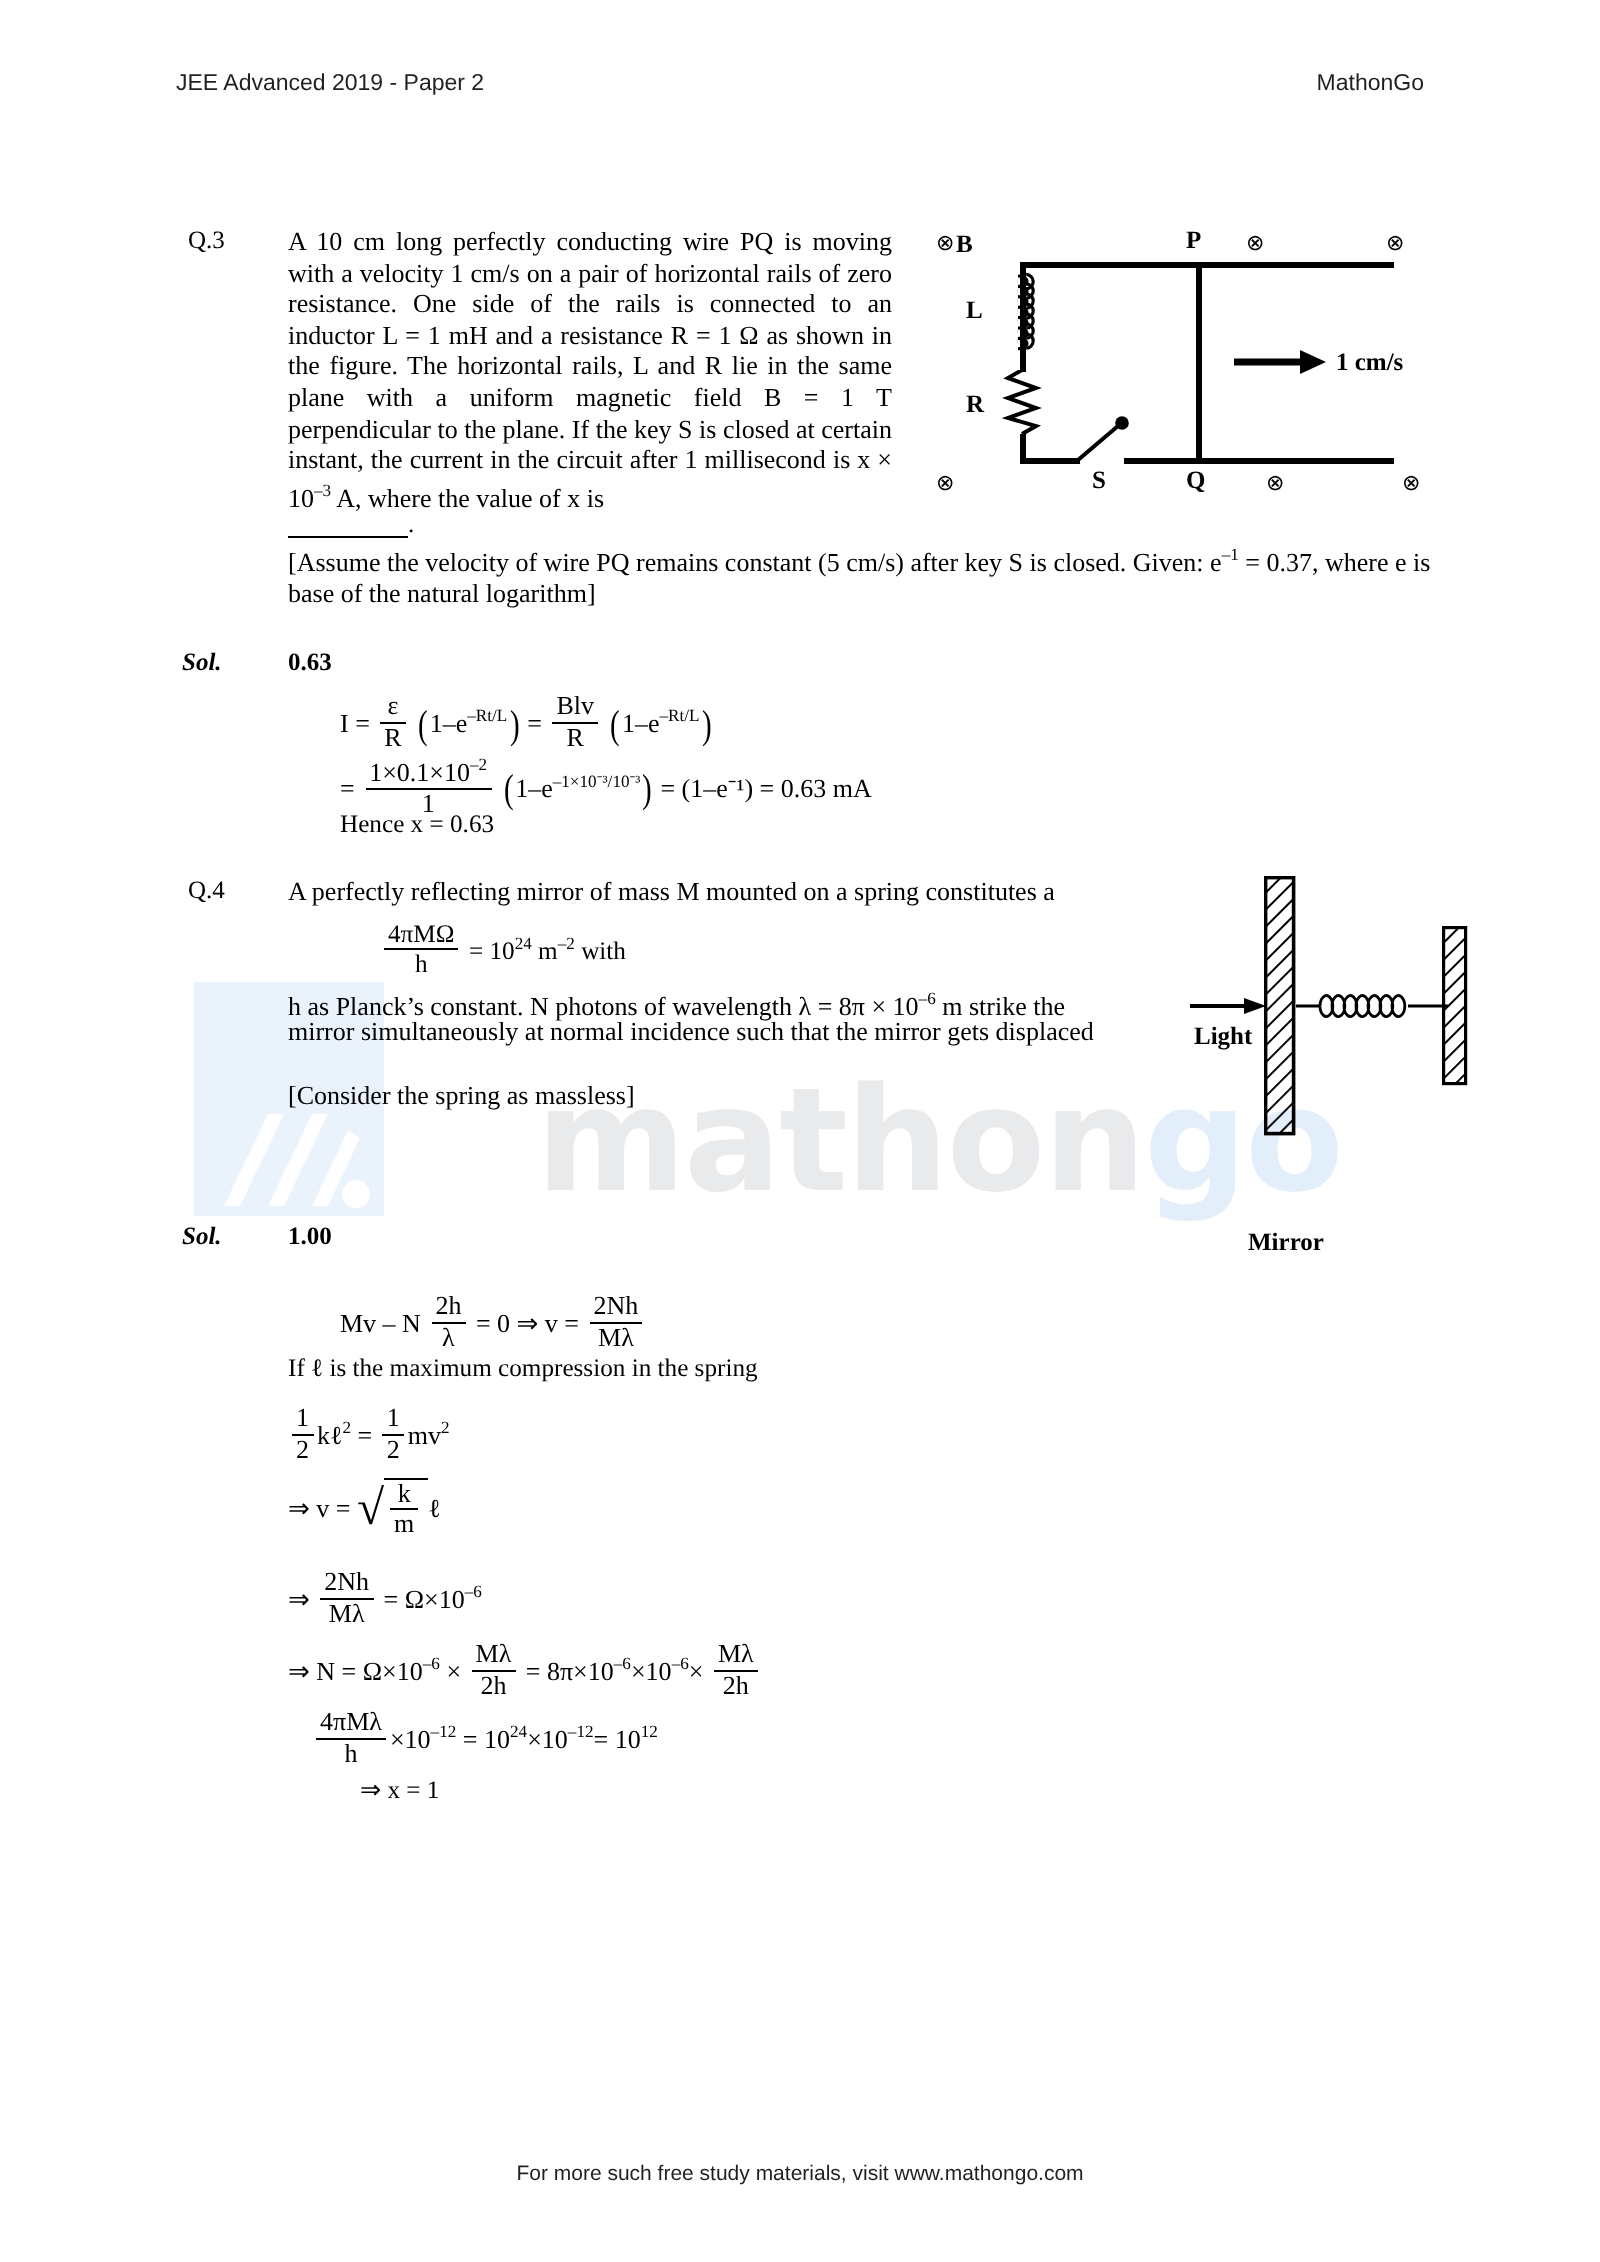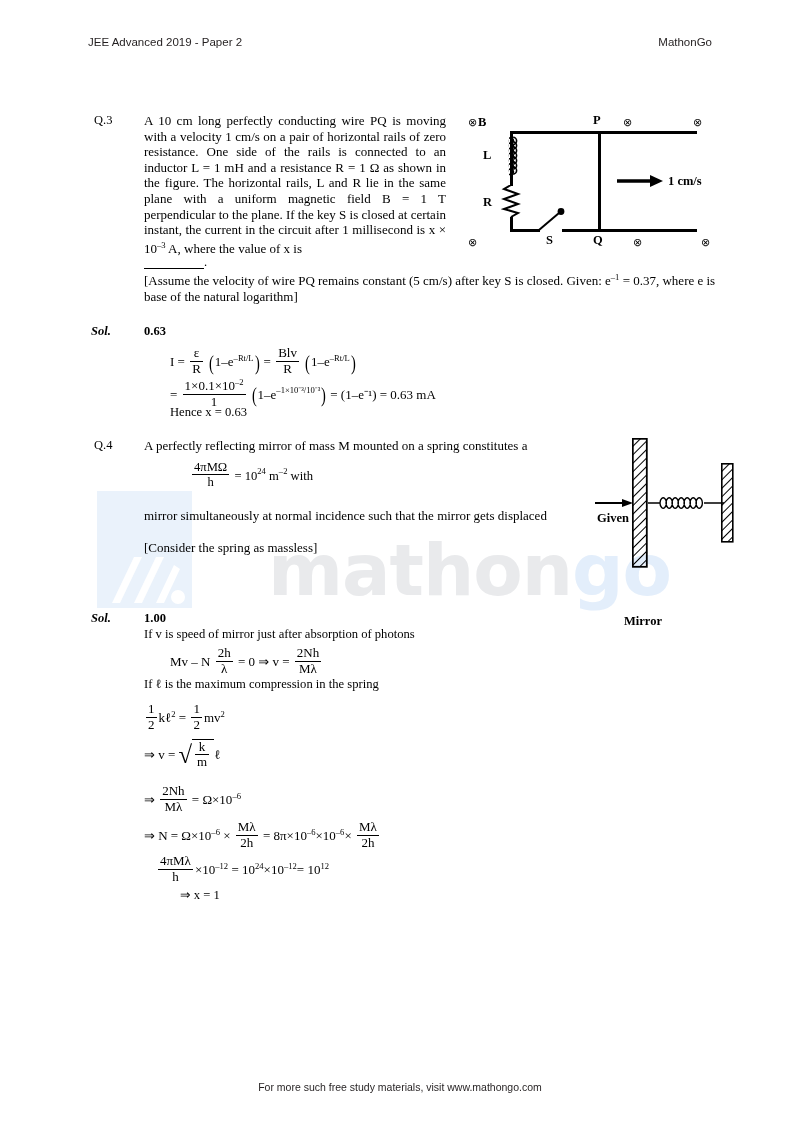--- a/index.html
+++ b/index.html
@@ -272,20 +272,23 @@
   <div class="blk qbody" style="left:144px; top:438px; width:430px; text-align:justify;">A perfectly reflecting mirror of mass M mounted on a spring constitutes a</div>
 
   <div class="blk mth" style="left:144px; top:462px;">
     <span class="frac" style="font-size:12.6px;margin-left:48px;">
       <span class="num">4πMΩ</span>
       <span class="den">h</span>
     </span>
     <span style="font-size:12.6px;">= 10</span><sup>24</sup><span style="font-size:12.6px;"> m</span><sup>–2</sup><span style="font-size:12.6px;"> with</span>
   </div>
 
+  <div class="blk qbody" style="left:144px; top:492px; width:430px;">
+    <span>h as Planck’s constant. N photons of wavelength λ = 8π × 10</span><sup>–6</sup><span> m strike the</span>
+  </div>
 
   <div class="blk qbody" style="left:144px; top:508px; width:430px;">mirror simultaneously at normal incidence such that the mirror gets displaced</div>
 
 
   <div class="blk qbody" style="left:144px; top:540px; width:440px;">[Consider the spring as massless]</div>
 
   <div class="fig" style="left:595px; top:435px; width:175px; height:160px;">
 
     <svg style="position:absolute; left:37px; top:3px;" width="16" height="130">
       <defs>
@@ -293,40 +296,39 @@
           <line x1="0" y1="0" x2="0" y2="6" stroke="#000" stroke-width="2"></line>
         </pattern>
       </defs>
       <rect x="0.8" y="0.8" width="14" height="128" fill="url(#hatchA)" stroke="#000" stroke-width="1.8"></rect>
     </svg>
 
     <svg style="position:absolute; left:0px; top:62px;" width="40" height="12">
       <line x1="0" y1="6" x2="28" y2="6" stroke="#000" stroke-width="2"></line>
       <polygon points="27,2 38,6 27,10" fill="#000"></polygon>
     </svg>
-    <span class="figlabel" style="left:2px; top:76px;">Given</span>
+    <span class="figlabel" style="left:2px; top:76px;">Light</span>
     <span class="figlabel" style="left:29px; top:141px;margin-top:38px;">Mirror</span>
 
     <svg style="position:absolute; left:53px; top:60px;" width="76" height="16">
       <path d="M0 8 L12 8 M12 8 a3.2 5.2 0 1 1 0 0.1 M18 8 a3.2 5.2 0 1 1 0 0.1 M24 8 a3.2 5.2 0 1 1 0 0.1 M30 8 a3.2 5.2 0 1 1 0 0.1 M36 8 a3.2 5.2 0 1 1 0 0.1 M42 8 a3.2 5.2 0 1 1 0 0.1 M48 8 a3.2 5.2 0 1 1 0 0.1 M56 8 L76 8" stroke="#000" stroke-width="1.4" fill="none"></path>
     </svg>
 
     <svg style="position:absolute; left:126px; top:28px;" width="14" height="80">
       <defs>
         <pattern id="hatchB" width="6" height="6" patternTransform="rotate(45)" patternUnits="userSpaceOnUse">
           <line x1="0" y1="0" x2="0" y2="6" stroke="#000" stroke-width="2"></line>
         </pattern>
       </defs>
       <rect x="0.8" y="0.8" width="11" height="78" fill="url(#hatchB)" stroke="#000" stroke-width="1.6"></rect>
     </svg>
   </div>
 
   <div class="blk sollabel" style="left:91px; top:611px;">Sol.</div>
   <div class="blk ansnum" style="left:144px; top:611px;">1.00</div>
-  <div class="blk plain" style="left:144px; top:627px;">If v is speed of mirror just after absorption of photons</div>
 
   <div class="blk mth" style="left:170px; top:648px;">
     <span>Mv – N</span>
     <span class="frac">
       <span class="num">2h</span>
       <span class="den">λ</span>
     </span>
     <span>= 0 ⇒  v =</span>
     <span class="frac">
       <span class="num">2Nh</span>

